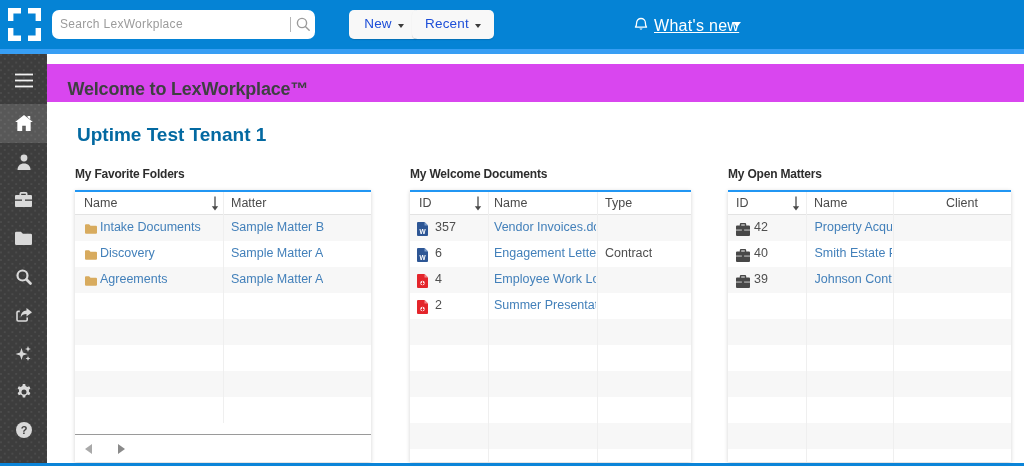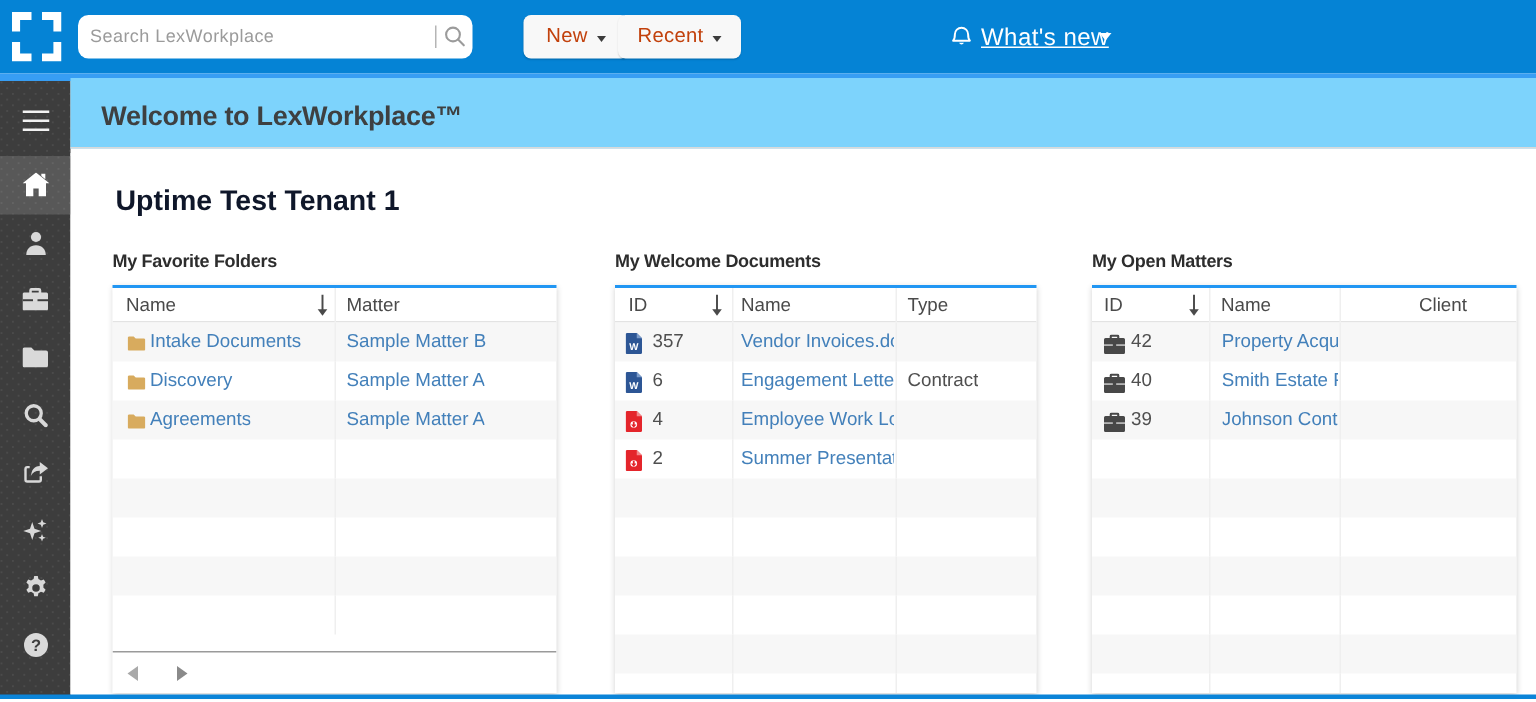--- a/index.html
+++ b/index.html
@@ -7,21 +7,21 @@
 #page { position:relative; width:1024px; height:352px; }
 
 
 .topbar { position:absolute; left:0; top:0; width:1024px; height:49px; background:#0583d5; }
 .strip  { position:absolute; left:0; top:49px; width:1024px; height:5px; background:#379ef4; }
 .logo { position:absolute; left:8px; top:8px; width:33px; height:33px; }
 .search { position:absolute; left:52px; top:10px; width:263px; height:29px; background:#fff; border-radius:7px; }
 .search .ph { position:absolute; left:8px; top:7px; font-size:12px; color:#9b9b9b; letter-spacing:0.3px; }
 .search .sep { position:absolute; left:238px; top:7px; width:1px; height:15px; background:#b5b5b5; }
 .search svg { position:absolute; right:3px; top:6px; }
-.tbtn { position:absolute; top:10px; height:29px; background:#f8f8f8; border-radius:5px; font-size:13.5px; color:#c2410c; text-align:center; letter-spacing:0.2px; box-shadow:0 1px 1px rgba(0,0,0,0.15); }
+.tbtn { position:absolute; top:10px; height:29px; background:#f8f8f8; border-radius:5px; font-size:13.5px; color:#1d4ed8; text-align:center; letter-spacing:0.2px; box-shadow:0 1px 1px rgba(0,0,0,0.15); }
 .tbtn span { display:inline-block; margin-top:6px; }
 .caret { display:inline-block; width:0; height:0; border-left:3.8px solid transparent; border-right:3.8px solid transparent; border-top:4.8px solid #3c3c3c; vertical-align:middle; margin-left:6px; margin-bottom:2px; }
 #btn-new { left:349px; width:70px; }
 #btn-recent { left:412px; width:82px; }
 #btn-fav { left:520px; width:93px; }
 .whatsnew { position:absolute; left:633px; top:0; height:49px; color:#fff; }
 .whatsnew .bell { position:absolute; left:0; top:17px; }
 .whatsnew .wn-text { position:absolute; left:21px; top:16.5px; font-size:16px; color:#fff; text-decoration:underline; letter-spacing:0.3px; white-space:nowrap; }
 .whatsnew .wcaret { position:absolute; left:100px; top:22px; width:0; height:0; border-left:4.5px solid transparent; border-right:4.5px solid transparent; border-top:5px solid #fff; }
 
@@ -30,24 +30,24 @@
   background-image: radial-gradient(circle, rgba(255,255,255,0.07) 0.8px, transparent 0.9px),
                     radial-gradient(circle, rgba(255,255,255,0.07) 0.8px, transparent 0.9px);
   background-size: 7.6px 7.6px, 7.6px 7.6px; background-position: 1px 1px, 4.8px 4.8px; }
 .sicon { position:absolute; left:0; width:47px; text-align:center; }
 .active-block { position:absolute; left:0; top:50px; width:47px; height:39px; background:#585858;
   background-image: radial-gradient(circle, rgba(255,255,255,0.07) 0.8px, transparent 0.9px),
                     radial-gradient(circle, rgba(255,255,255,0.07) 0.8px, transparent 0.9px);
   background-size: 7.6px 7.6px, 7.6px 7.6px; background-position: 1px 1px, 4.8px 4.8px; }
 
 
-.welcome { position:absolute; left:47px; top:52px; width:977px; height:47px; background:#7dd3fc; border-bottom:1px solid #d9d9d9; }
+.welcome { position:absolute; left:47px; top:64px; width:977px; height:47px; background:#d946ef; border-bottom:1px solid #d9d9d9; }
 .welcome .wtext { position:absolute; left:20.5px; top:15px; font-size:18px; font-weight:bold; color:#3e4041; letter-spacing:-0.2px; }
 .content { position:absolute; left:47px; top:102px; width:977px; height:361px; background:#fff; }
-h1.tenant { position:absolute; left:30px; top:22px; font-size:19px; font-weight:bold; color:#0f172a; letter-spacing:0px; }
+h1.tenant { position:absolute; left:30px; top:22px; font-size:19px; font-weight:bold; color:#0369a1; letter-spacing:0px; }
 
 .card-title { position:absolute; font-size:12px; font-weight:bold; color:#2d2d2d; letter-spacing:-0.2px; }
 .card { position:absolute; top:88px; background:#fff; border-top:2px solid #2196f3; box-shadow:0 1px 4px rgba(0,0,0,0.18); overflow:hidden; }
 .thead { position:relative; height:23px; background:#fff; border-bottom:1px solid #e3e3e3; font-size:12.5px; color:#4a4a4a; }
 .thead .hc { position:absolute; top:4px; }
 .sortarrow { position:absolute; top:3px; }
 .trow { position:relative; height:26px; font-size:12.5px; }
 .trow.odd { background:#f7f7f7; }
 .cell { position:absolute; top:5px; white-space:nowrap; overflow:hidden; }
 .link { color:#4380ba; }

